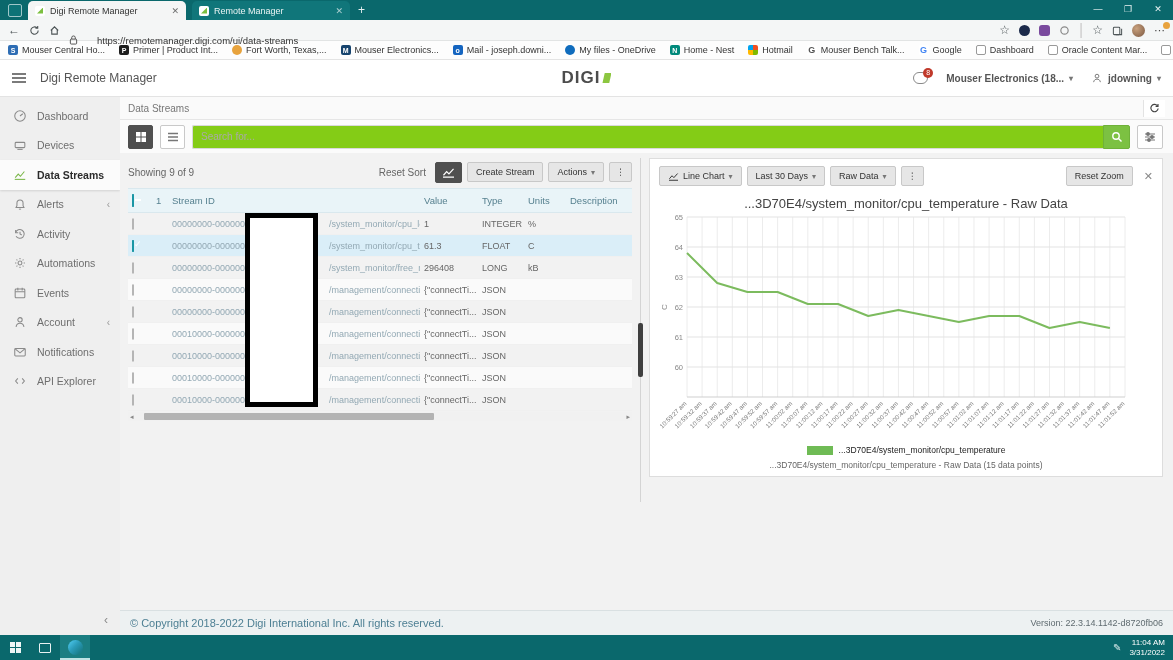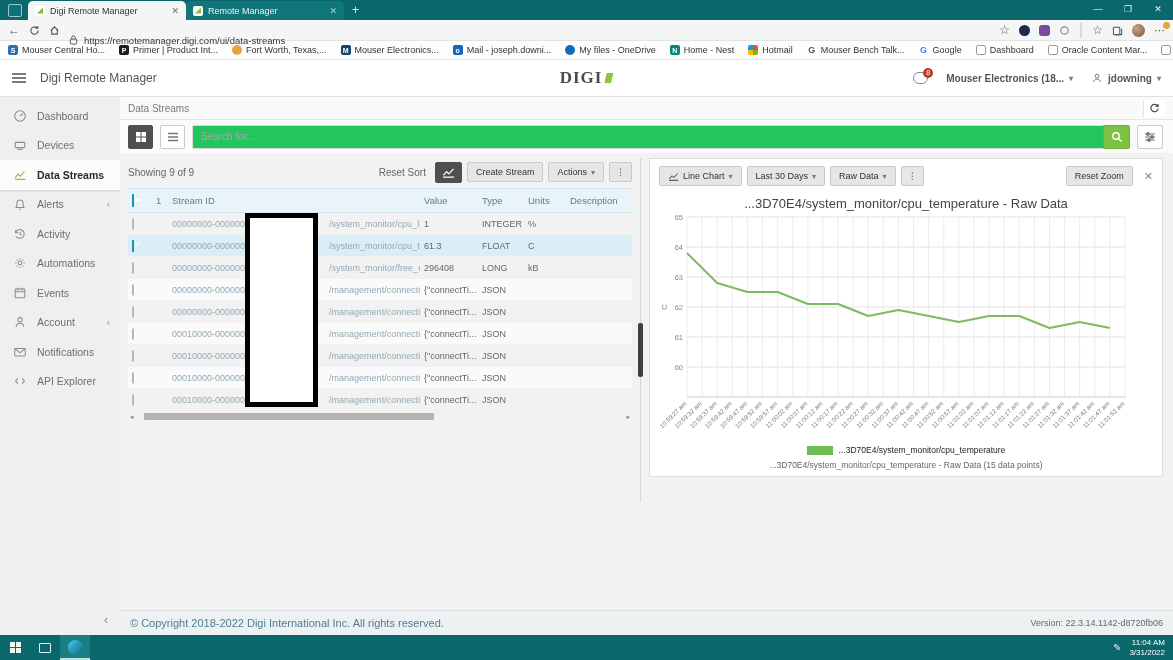--- a/index.html
+++ b/index.html
@@ -4,50 +4,50 @@
 <style>
   * { margin:0; padding:0; box-sizing:border-box; }
   html,body { width:1173px; height:660px; overflow:hidden; font-family:"Liberation Sans",sans-serif; background:#f4f4f4; }
   svg { display:block; }
 
   
   .tabstrip { height:20px; background:#0a686c; display:flex; align-items:flex-end; position:relative; }
   .tab-actions { width:14px; height:13px; margin:0 6px 3px 8px; border:1px solid #9fc7c9; border-radius:2px; background:#0d7377; }
   .tab { height:19px; display:flex; align-items:center; gap:5px; padding:0 7px; font-size:9px; width:158px; }
   .tab.active { background:#f4f5f5; color:#333; border-radius:5px 5px 0 0; }
-  .tab.inactive { background:#10767a; color:#eaf4f4; border-radius:5px 5px 0 0; margin-left:0; }
+  .tab.inactive { background:#10767a; color:#eaf4f4; border-radius:5px 5px 0 0; margin-left:6px; }
   .favicon { width:10px; height:10px; background:#fff; border-radius:2px; position:relative; flex:0 0 auto; }
   .favicon::after { content:""; position:absolute; left:2px; top:2px; width:6px; height:6px; background:#7cbf3f; clip-path:polygon(0 100%,100% 0,100% 100%); }
   .tab-title { flex:1; overflow:hidden; white-space:nowrap; }
   .tab-close { font-size:9px; opacity:.7; }
   .newtab { color:#e8f2f2; font-size:12px; margin:0 0 3px 8px; }
   .win-controls { position:absolute; right:0; top:0; height:20px; display:flex; }
   .win-controls span { width:30px; text-align:center; color:#e9f3f3; font-size:9px; line-height:18px; }
 
   .addressbar { height:21px; background:#f4f6f6; display:flex; align-items:center; gap:9px; padding:0 8px; border-bottom:1px solid #e2e4e4; }
   .nav-ic { color:#4d5557; font-size:12px; line-height:1; }
-  .url-box { flex:1; display:flex; align-items:flex-start; gap:6px; font-size:9.5px; color:#333;margin-top:20px; }
+  .url-box { flex:1; display:flex; align-items:flex-start; gap:19px; font-size:9.5px; color:#333;margin-top:20px; }
   .addr-icons { display:flex; align-items:center; gap:9px; }
   .ext-dot { width:11px; height:11px; border-radius:50%; }
   .avatar { width:13px; height:13px; border-radius:50%; background:radial-gradient(circle at 35% 35%,#c9a27e,#7a5640); }
   .menu-dots { position:relative; color:#444; font-size:11px; }
   .menu-dots i { position:absolute; right:-5px; top:-2px; width:7px; height:7px; border-radius:50%; background:#e8a33d; }
 
   .bookmarks { height:19px; background:#fdfdfd; border-bottom:1px solid #e4e4e4; display:flex; align-items:center; padding:0 8px; gap:14px; font-size:9px; color:#333; }
   .bm { display:flex; align-items:center; gap:4px; white-space:nowrap; }
   .bm-ic { width:10px; height:10px; border-radius:2px; color:#fff; font-size:7px; font-weight:bold; display:flex; align-items:center; justify-content:center; flex:0 0 auto; }
   .bm-spacer { flex:1; }
 
   
   .app-header { height:37px; background:#fff; border-bottom:1px solid #e3e3e3; display:flex; align-items:center; padding:0 12px; position:relative; }
   .hamburger { width:14px; display:flex; flex-direction:column; gap:2.5px; margin-right:14px; }
   .hamburger i { height:1.5px; background:#7b7b7b; }
   .app-title { font-size:12px; color:#555; }
   .digi-logo { position:absolute; left:50%; transform:translateX(-50%); display:flex; align-items:center; gap:2px; }
-  .digi-logo b { font-size:17px; letter-spacing:1px; color:#4c4c4c; font-family:Liberation Serif, serif; }
+  .digi-logo b { font-size:17px; letter-spacing:1px; color:#4c4c4c; font-family:Liberation Sans, sans-serif; }
   .digi-mark { width:9px; height:10px; background:#8cc640; clip-path:polygon(25% 0,100% 0,75% 100%,0 100%); }
   .hdr-right { margin-left:auto; display:flex; align-items:center; gap:18px; }
   .notif { position:relative; width:15px; height:12px; border:1.3px solid #8a8a8a; border-radius:7px; }
   .notif i { position:absolute; right:-6px; top:-5px; background:#c0392b; color:#fff; font-size:7px; font-style:normal; border-radius:50%; width:10px; height:10px; text-align:center; line-height:10px; }
   .hdr-item { display:flex; align-items:center; gap:5px; font-size:10px; color:#555;font-weight:bold; }
   .caret { font-size:8px; color:#777; }
 
   
   .app-body { display:flex; height:538px; }
   .sidebar { width:120px; background:#efefef; display:flex; flex-direction:column; padding-top:4px; position:relative; }
@@ -59,21 +59,21 @@
   .side-collapse { position:absolute; bottom:8px; right:12px; color:#8a8a8a; font-size:12px; }
 
   .content { flex:1; display:flex; flex-direction:column; background:#f2f2f2; position:relative; }
   .crumb-row { height:23px; background:#fafafa; border-bottom:1px solid #e6e6e6; display:flex; align-items:center; padding:0 8px; }
   .crumb { font-size:10px; color:#777; }
   .refresh-btn { margin-left:auto; width:22px; height:17px; background:#fff; border-left:1px solid #e3e3e3; display:flex; align-items:center; justify-content:center; }
   .search-row { height:33px; display:flex; align-items:center; gap:7px; padding:0 10px 0 8px; background:#fbfbfb; }
   .vbtn { width:25px; height:24px; border:1px solid #c9c9c9; border-radius:2px; background:#fff; display:flex; align-items:center; justify-content:center; }
   .vbtn.dark { background:#4f4f4f; border-color:#4f4f4f; }
   .search-wrap { flex:1; display:flex; }
-  .search-input { flex:1; height:24px; border:1px solid #d9d9d9; border-right:none; border-radius:2px 0 0 2px; padding:0 8px; font-size:10px; color:#333; background:#22c55e; font-family:"Liberation Sans",sans-serif; }
+  .search-input { flex:1; height:24px; border:1px solid #d9d9d9; border-right:none; border-radius:2px 0 0 2px; padding:0 8px; font-size:10px; color:#333; background:#84cc16; font-family:"Liberation Sans",sans-serif; }
   .search-input::placeholder { color:#a9a9a9; }
   .search-go { width:27px; height:24px; background:#7cc142; border:1px solid #6fb13a; border-radius:0 2px 2px 0; display:flex; align-items:center; justify-content:center; }
   .filter-btn { width:26px; height:24px; border:1px solid #c9c9c9; border-radius:2px; background:#fff; display:flex; align-items:center; justify-content:center; }
 
   .panes { display:flex; padding:5px 10px 0 8px; gap:0; align-items:flex-start; }
   .table-pane { width:504px; }
   .tbl-toolbar { display:flex; align-items:center; height:28px; gap:5px; }
   .showing { font-size:10px; color:#666; margin-right:auto;text-align:center; }
   .link-muted { font-size:10px; color:#666; margin-right:4px; }
   .gbtn { background:#e6e6e6; border:1px solid #c8c8c8; border-radius:2px; font-size:9px; color:#333; padding:4px 8px; display:flex; align-items:center; gap:4px; }

